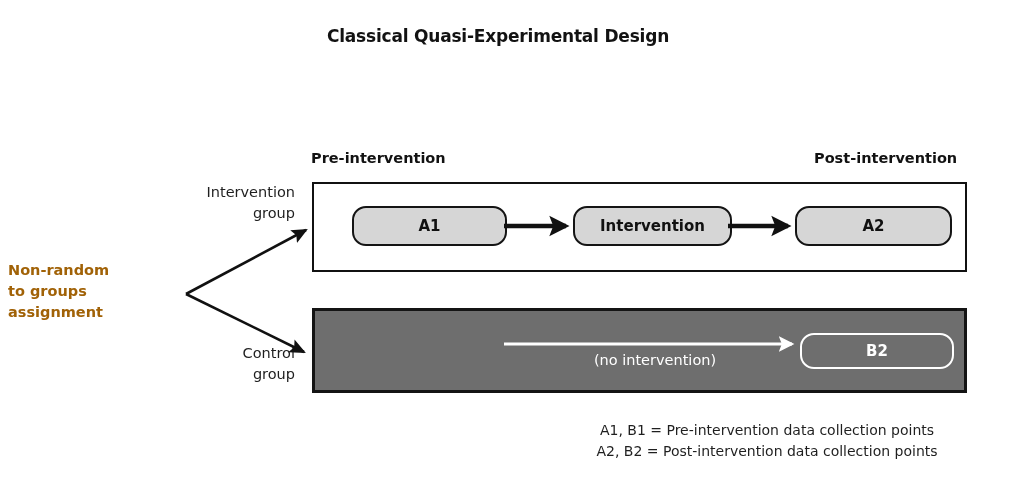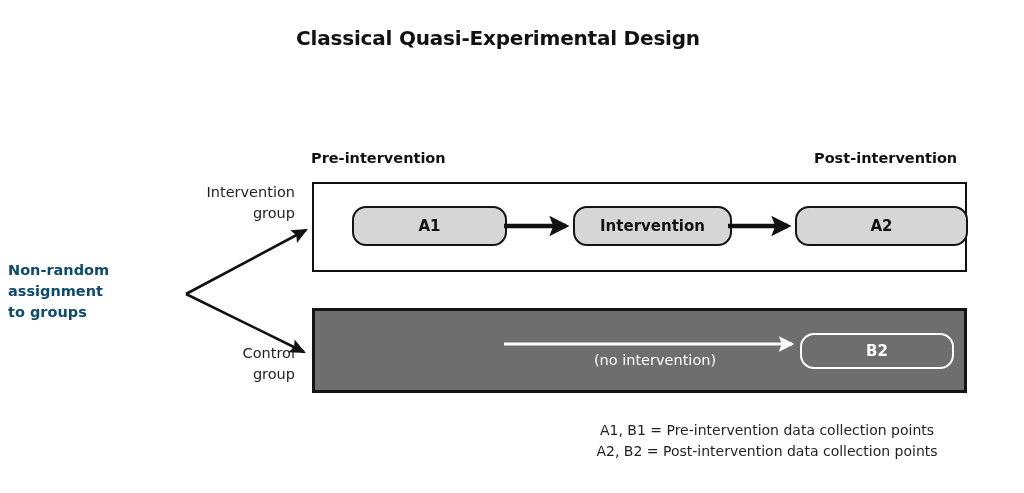--- a/index.html
+++ b/index.html
@@ -17,21 +17,21 @@
     -webkit-font-smoothing: antialiased;
   }
 
   
   #title {
     position: absolute;
     left: 0;
     top: 26px;
     width: 996px;
     text-align: center;
-    font-size: 20px;
+    font-size: 17px;
     font-weight: bold;
     letter-spacing: -0.2px;
     color: #121212;
   }
 
   
   .col-header {
     position: absolute;
     font-size: 14.5px;
     font-weight: bold;
@@ -44,21 +44,21 @@
   
   #source-label {
     position: absolute;
     left: 8px;
     top: 260px;
     width: 160px;
     text-align: left;
     font-size: 14.5px;
     font-weight: bold;
     line-height: 21px;
-    color: #0c4a6e;
+    color: #a16207;
   }
   .group-label {
     position: absolute;
     width: 130px;
     text-align: right;
     font-size: 14.5px;
     font-weight: normal;
     line-height: 21px;
     color: #1f1f1f;
   }
@@ -115,21 +115,21 @@
   }
   .node-outline {
     background: transparent;
     border: 2px solid #ffffff;
     color: #ffffff;
   }
 
   
   #node-a1           { left: 38px;  top: 22px; width: 155px; height: 40px; }
   #node-intervention { left: 259px; top: 22px; width: 159px; height: 40px; }
-  #node-a2           { left: 481px; top: 22px; width: 173px; height: 40px; }
+  #node-a2           { left: 481px; top: 22px; width: 157px; height: 40px; }
 
   
   #node-b1 { left: 37px;  top: 22px; width: 155px; height: 38px; }
   #node-b2 { left: 485px; top: 22px; width: 154px; height: 36px; }
 
   
   .connector {
     position: absolute;
     height: 22px;
     pointer-events: none;
@@ -167,22 +167,22 @@
 </head>
 <body>
 
 <div id="title">Classical Quasi-Experimental Design</div>
 
 <div class="col-header" id="pre-header">Pre-intervention</div>
 <div class="col-header" id="post-header">Post-intervention</div>
 
 <div id="source-label">
   <div>Non-random</div>
+  <div>to groups</div>
   <div>assignment</div>
-  <div>to groups</div>
 </div>
 
 <div class="group-label" id="intervention-group-label">
   <div>Intervention</div>
   <div>group</div>
 </div>
 
 <div class="group-label" id="control-group-label">
   <div>Control</div>
   <div>group</div>

